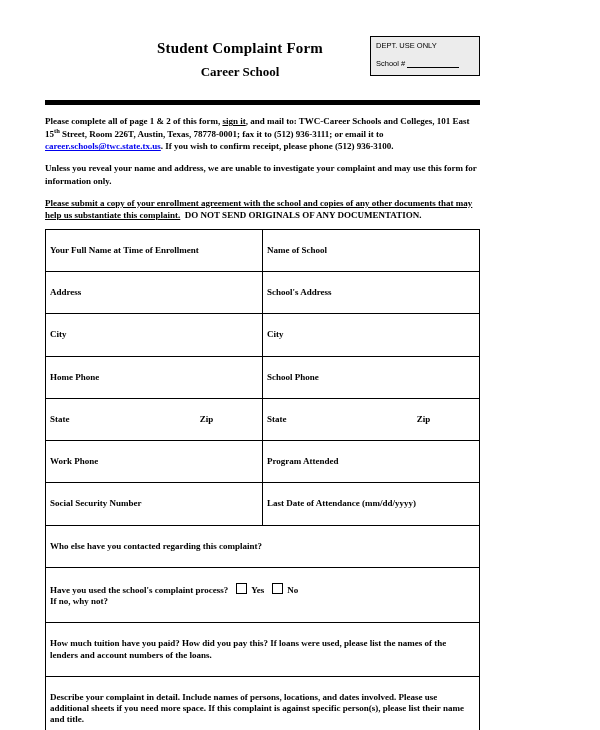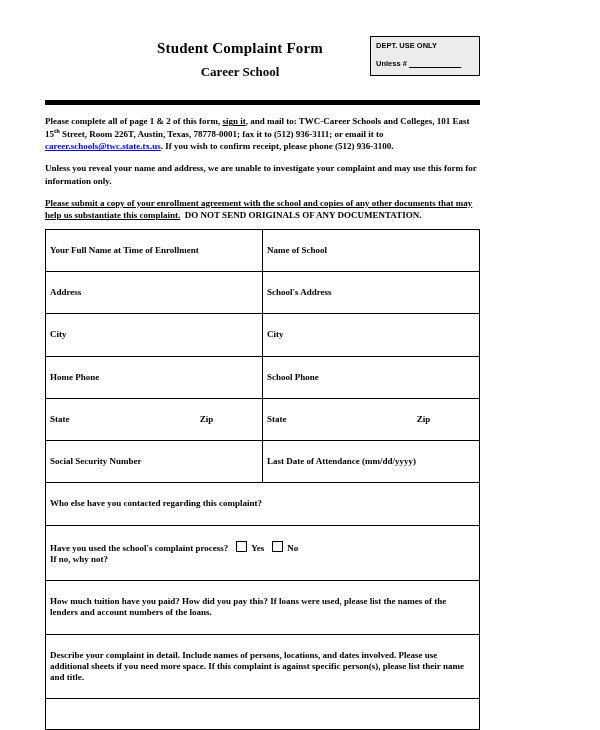--- a/index.html
+++ b/index.html
@@ -8,21 +8,21 @@
     font-family:"Liberation Serif",serif;font-weight:bold;
   }
   .page{position:relative;width:525px;height:730px;box-sizing:border-box;padding:34px 45px 0 45px;background:#fff;}
   .header{position:relative;height:54px;}
   .title-block{position:absolute;left:0;top:6px;width:390px;text-align:center;}
   .title{font-size:15px;letter-spacing:.2px;}
   .subtitle{font-size:13px;margin-top:7px;text-align:center;}
   .dept-box{
     position:absolute;right:0;top:2px;width:110px;height:40px;box-sizing:border-box;
     border:1px solid #000;background:var(--dept_box_bg,#ececec);
-    font-family:"Liberation Sans",sans-serif;font-size:7.5px;font-weight:bold;
+    font-family:"Liberation Sans",sans-serif;font-size:7.5px;font-weight:normal;
     padding:4px 5px;
   }
   .dept-line2{margin-top:9px;}
   .school-line{display:inline-block;width:52px;height:8px;border-bottom:1px solid #000;vertical-align:bottom;}
   .rule{height:5px;background:var(--rule,#000);margin-top:12px;}
   .para{font-size:9px;line-height:1.35;margin:10px 0 0 0;}
   .ul{text-decoration:underline;}
   .email-link{color:var(--link,#0000EE);text-decoration:underline;cursor:pointer;}
   sup{font-size:6.5px;}
   .form-table{width:100%;border-collapse:collapse;margin-top:8px;font-size:9px;table-layout:fixed;}
@@ -39,21 +39,21 @@
 <div class="page">
 
   <div class="header">
     <div class="title-block">
       <div class="title">Student Complaint Form</div>
       <div class="subtitle">Career School</div>
     </div>
     <div class="dept-box">
       <div>DEPT. USE ONLY</div>
       <div class="dept-line2">
-        <span>Unless #</span>
+        <span>School #</span>
         <span class="school-line"></span>
       </div>
     </div>
   </div>
 
   <div class="rule"></div>
 
   <p class="para"><span>Please complete all of page 1 &amp; 2 of this form, </span><span class="ul">sign it</span><span>, and mail to: TWC-Career Schools and Colleges, 101 East 15</span><sup>th</sup><span> Street, Room 226T, Austin, Texas, 78778-0001; fax it to (512) 936-3111; or email it to </span><a class="email-link">career.schools@twc.state.tx.us</a><span>. If you wish to confirm receipt, please phone (512) 936-3100.</span></p>
 
   <p class="para">Unless you reveal your name and address, we are unable to investigate your complaint and may use this form for information only.</p>
@@ -82,20 +82,24 @@
         <td class="half h24">
           <span>State</span>
           <span class="zip">Zip</span>
         </td>
         <td class="half h24">
           <span>State</span>
           <span class="zip">Zip</span>
         </td>
       </tr>
       <tr>
+        <td class="half h24"><span>Work Phone</span></td>
+        <td class="half h24"><span>Program Attended</span></td>
+      </tr>
+      <tr>
         <td class="half h24"><span>Social Security Number</span></td>
         <td class="half h24"><span>Last Date of Attendance (mm/dd/yyyy)</span></td>
       </tr>
 
       <tr>
         <td class="h29" colspan="2"><span>Who else have you contacted regarding this complaint?</span></td>
       </tr>
       <tr>
         <td class="h28" colspan="2">
           <span>Have you used the school's complaint process?</span><span class="cb"></span><span>Yes</span><span class="cb"></span><span>No</span>

